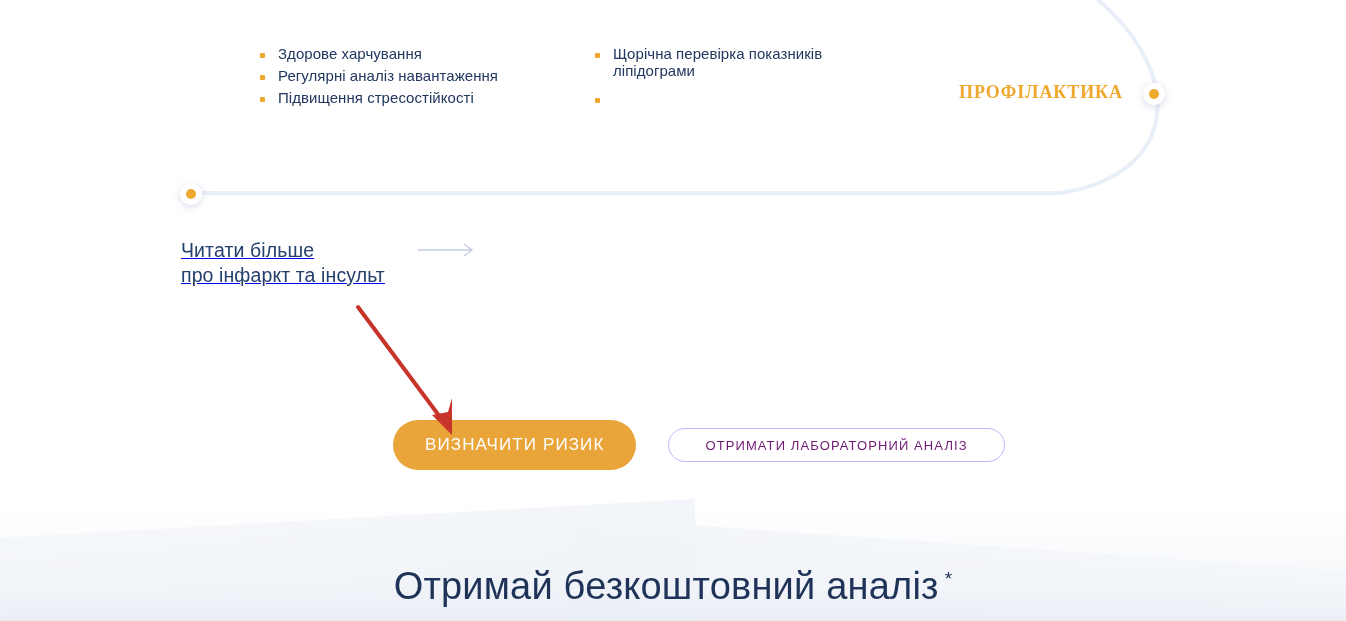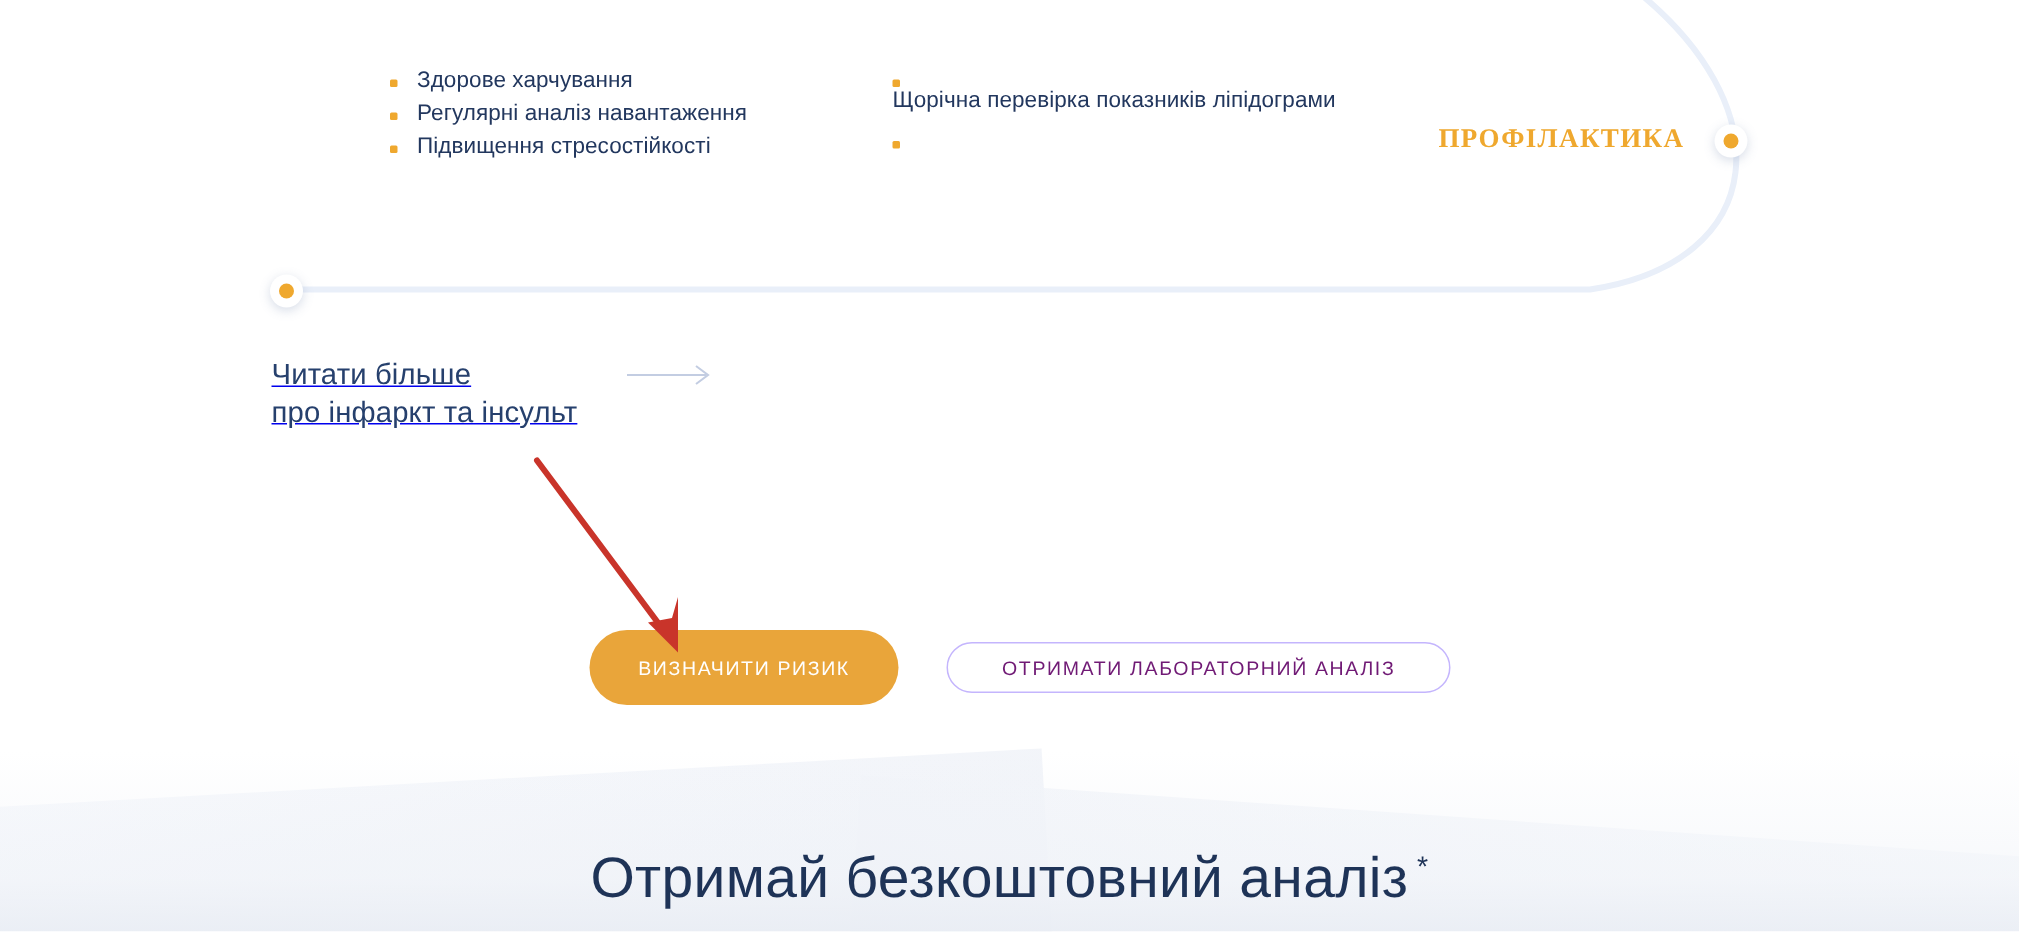--- a/index.html
+++ b/index.html
@@ -113,21 +113,21 @@
     border-radius: 1px;
     margin-top: 8px;
     margin-right: 13px;
   }
   .bullet-text {
     color: #22375e;
     font-size: 15px;
     line-height: 17px;
     letter-spacing: .05px;
   }
-  #bullets-col-2 .bullet-row:first-child { margin-bottom: 11px; flex-direction: column; }
+  #bullets-col-2 .bullet-row:first-child { margin-bottom: 11px; }
 
   
   .readmore {
     position: absolute;
     left: 181px;
     top: 238px;
     display: flex;
     align-items: flex-start;
   }
   .readmore-text {
@@ -158,21 +158,21 @@
     letter-spacing: 1.1px;
     white-space: nowrap;
   }
   .btn-primary {
     background: #e9a53a;
     color: #ffffff;
     height: 50px;
     padding: 0 32px;
     min-width: 206px;
     border-radius: 25px;
-    font-size: 13px;
+    font-size: 17px;
   }
   .btn-secondary {
     background: #ffffff;
     color: #701a75;
     height: 34px;
     padding: 0 36px;
     min-width: 326px;
     margin-left: 32px;
     border-radius: 25px;
     border: 1px solid #c4b5fd;

